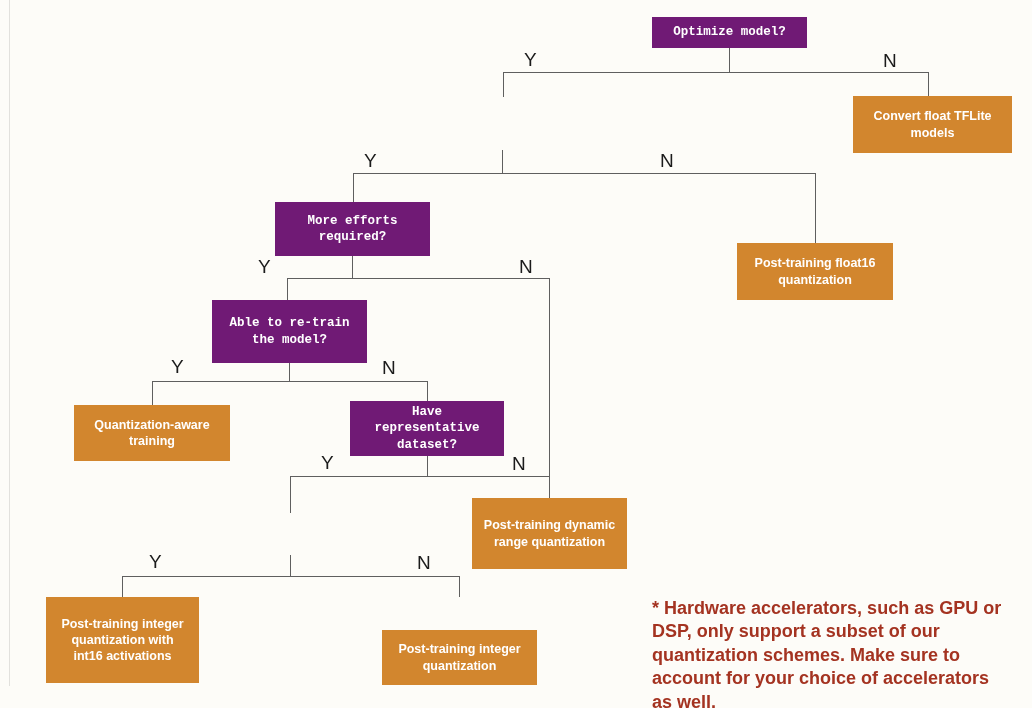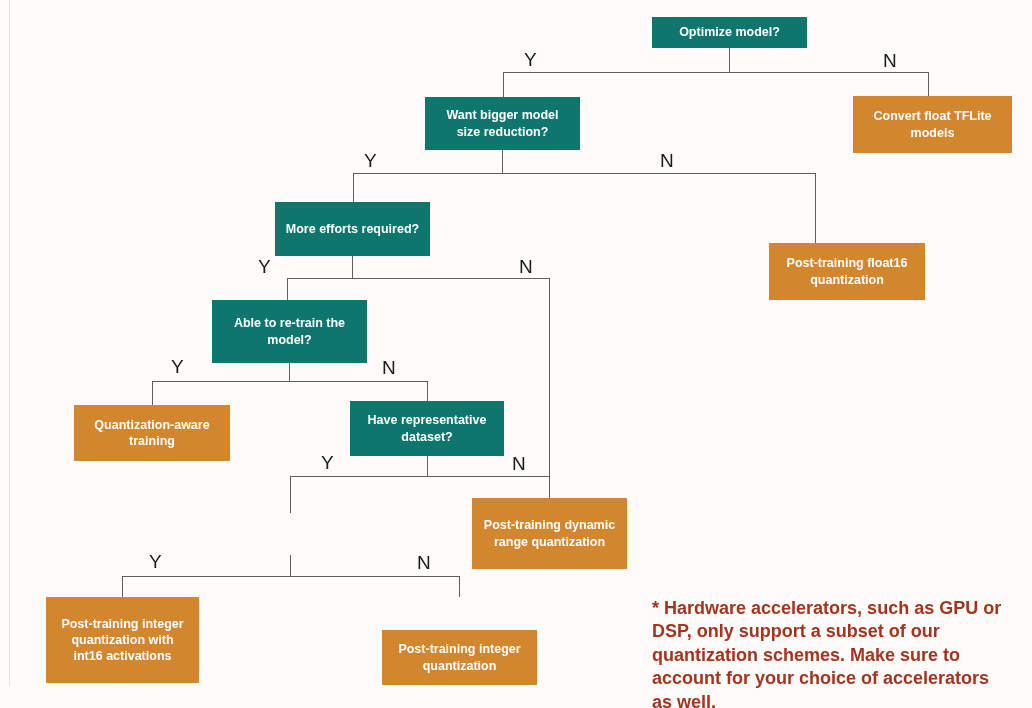--- a/index.html
+++ b/index.html
@@ -23,21 +23,21 @@
     align-items: center;
     justify-content: center;
     text-align: center;
     color: #FFFFFF;
     font-weight: bold;
     font-size: 12.5px;
     line-height: 1.3;
     padding: 0 10px;
     box-sizing: border-box;
   }
-  .decision { background: #0f766e; }
+  .decision { background: #701a75; font-family: Liberation Mono, monospace; }
   .result   { background: #D2862E; }
   .line {
     position: absolute;
     background: #5F5F5F;
   }
   .hline { height: 1px; }
   .vline { width: 1px; }
   .branch-label {
     position: absolute;
     font-size: 19px;
@@ -100,33 +100,30 @@
   <div class="line hline" style="left:122px; top:576px; width:337px;"></div>
   <div class="line vline" style="left:122px; top:576px; height:21px;"></div>
   <div class="line vline" style="left:459px; top:576px; height:21px;"></div>
   <div class="branch-label" style="left:149px; top:552px;">Y</div>
   <div class="branch-label" style="left:417px; top:553px;">N</div>
 
   <div class="node decision" style="left:652px; top:17px; width:155px; height:31px;">
     <span>Optimize model?</span>
   </div>
 
-  <div class="node decision" style="left:425px; top:97px; width:155px; height:53px;">
-    <span>Want bigger model size reduction?</span>
-  </div>
 
   <div class="node result" style="left:853px; top:96px; width:159px; height:57px;justify-content:flex-end;">
     <span>Convert float TFLite models</span>
   </div>
 
   <div class="node decision" style="left:275px; top:202px; width:155px; height:54px;">
     <span>More efforts required?</span>
   </div>
 
-  <div class="node result" style="left:737px; top:243px; width:156px; height:57px;margin-left:32px;">
+  <div class="node result" style="left:737px; top:243px; width:156px; height:57px;">
     <span>Post-training float16 quantization</span>
   </div>
 
   <div class="node decision" style="left:212px; top:300px; width:155px; height:63px;">
     <span>Able to re-train the model?</span>
   </div>
 
   <div class="node result" style="left:74px; top:405px; width:156px; height:56px;">
     <span>Quantization-aware training</span>
   </div>

